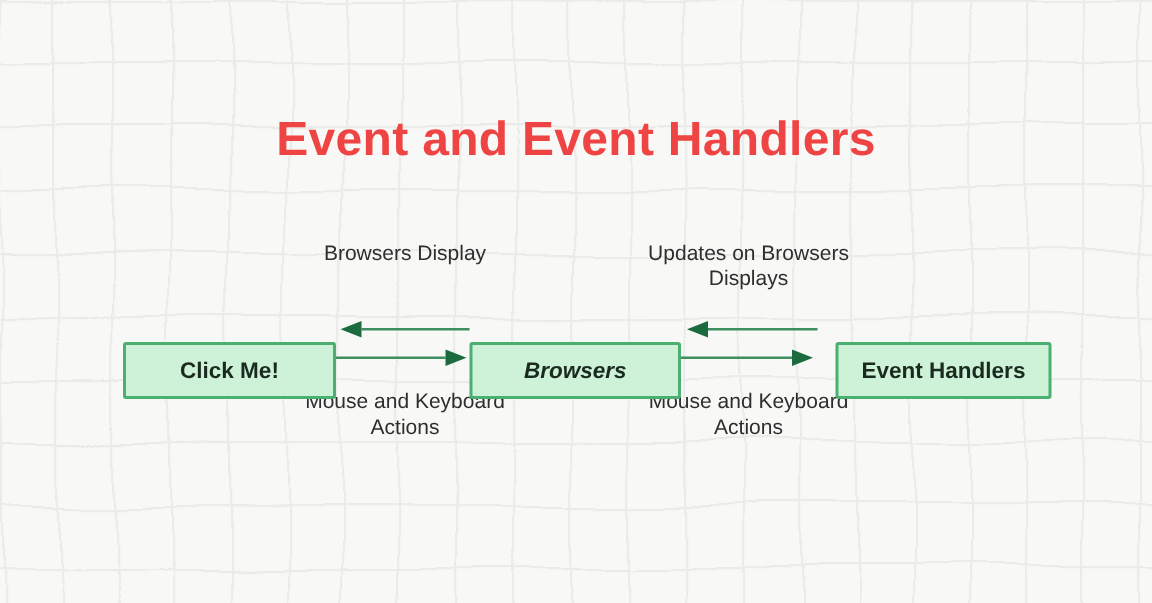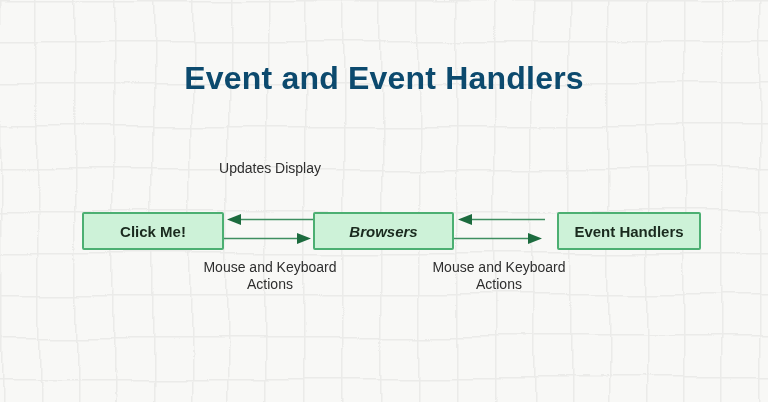--- a/index.html
+++ b/index.html
@@ -22,44 +22,44 @@
   .bg-grid {
     position: absolute;
     top: 0; left: 0;
     z-index: 0;
   }
   .page-title {
     position: absolute;
     left: 0;
     right: 0;
     top: 58px;
-    margin: 0;
+    margin: 14px;
     text-align: center;
     font-size: 32px;
     line-height: 40px;
     font-weight: 700;
     letter-spacing: 0.2px;
-    color: #0c4a6e;
+    color: #ef4444;
     z-index: 2;
   }
   .edge-label {
     position: absolute;
     text-align: center;
     font-size: 14px;
     line-height: 17px;
     color: #2e2e2e;
     z-index: 2;
   }
   .edge-label.top-left    { left: 190px; top: 160px; width: 160px; }
   .edge-label.top-right   { left: 419px; top: 160px; width: 160px; }
   .edge-label.bottom-left { left: 195px; top: 259px; width: 150px; }
   .edge-label.bottom-right{ left: 424px; top: 259px; width: 150px; }
   .node {
     position: absolute;
-    top: 212px;
+    top: 228px;
     height: 38px;
     box-sizing: border-box;
     background: #cdf2d8;
     border: 2px solid #4caf72;
     border-radius: 2px;
     display: flex;
     align-items: center;
     justify-content: center;
     font-size: 15px;
     font-weight: 700;
@@ -88,21 +88,22 @@
       <filter id="wavy" x="-10%" y="-10%" width="120%" height="120%">
         <feTurbulence type="fractalNoise" baseFrequency="0.0065" numOctaves="2" seed="11" result="noise"></feTurbulence>
         <feDisplacementMap in="SourceGraphic" in2="noise" scale="16" xChannelSelector="R" yChannelSelector="G"></feDisplacementMap>
       </filter>
     </defs>
     <rect x="-24" y="-24" width="816" height="450" fill="url(#grid)" filter="url(#wavy)"></rect>
   </svg>
 
   <h1 class="page-title">Event and Event Handlers</h1>
 
-  <div class="edge-label top-left">Updates Display</div>
+  <div class="edge-label top-left">Browsers Display</div>
+  <div class="edge-label top-right">Updates on Browsers Displays</div>
   <div class="edge-label bottom-left">Mouse and Keyboard Actions</div>
   <div class="edge-label bottom-right">Mouse and Keyboard Actions</div>
 
   <svg class="arrows" width="768" height="402" aria-hidden="true">
     <g stroke="#3e8e60" stroke-width="1.6">
 
       <line x1="313" y1="219.5" x2="241" y2="219.5"></line>
 
       <line x1="224" y1="238.5" x2="297" y2="238.5"></line>
 

